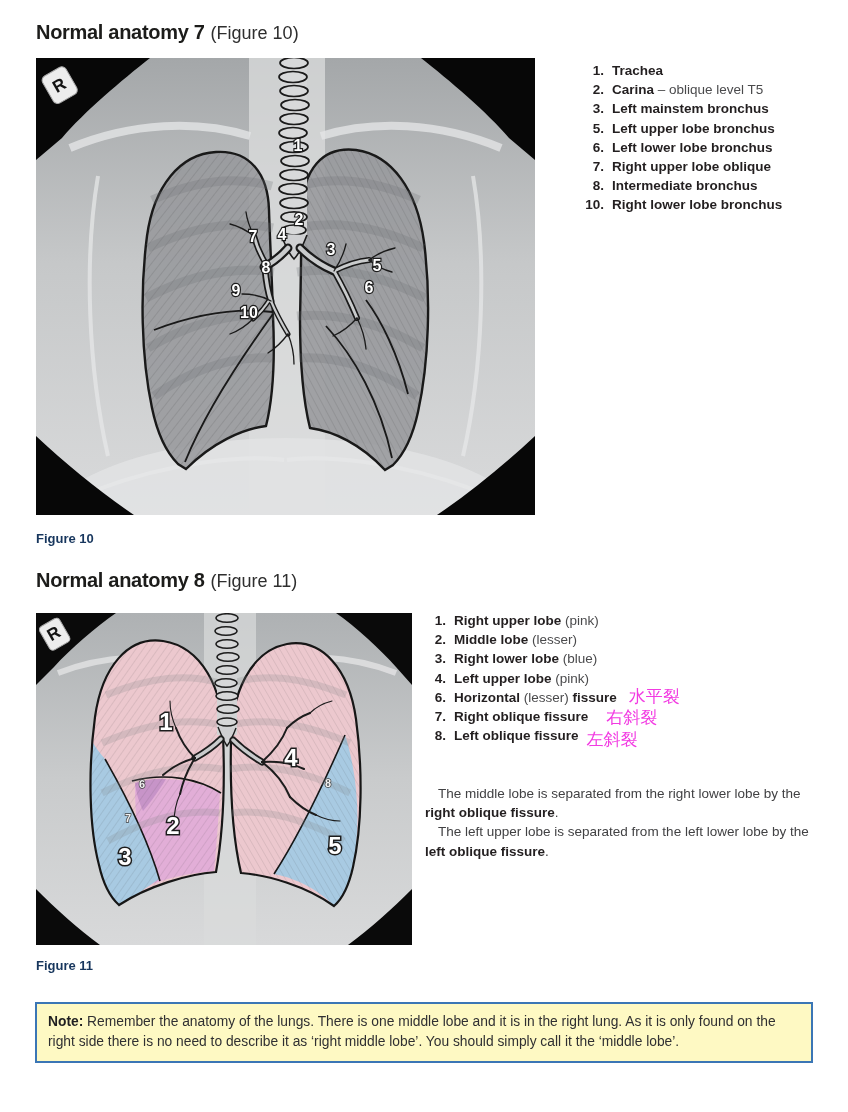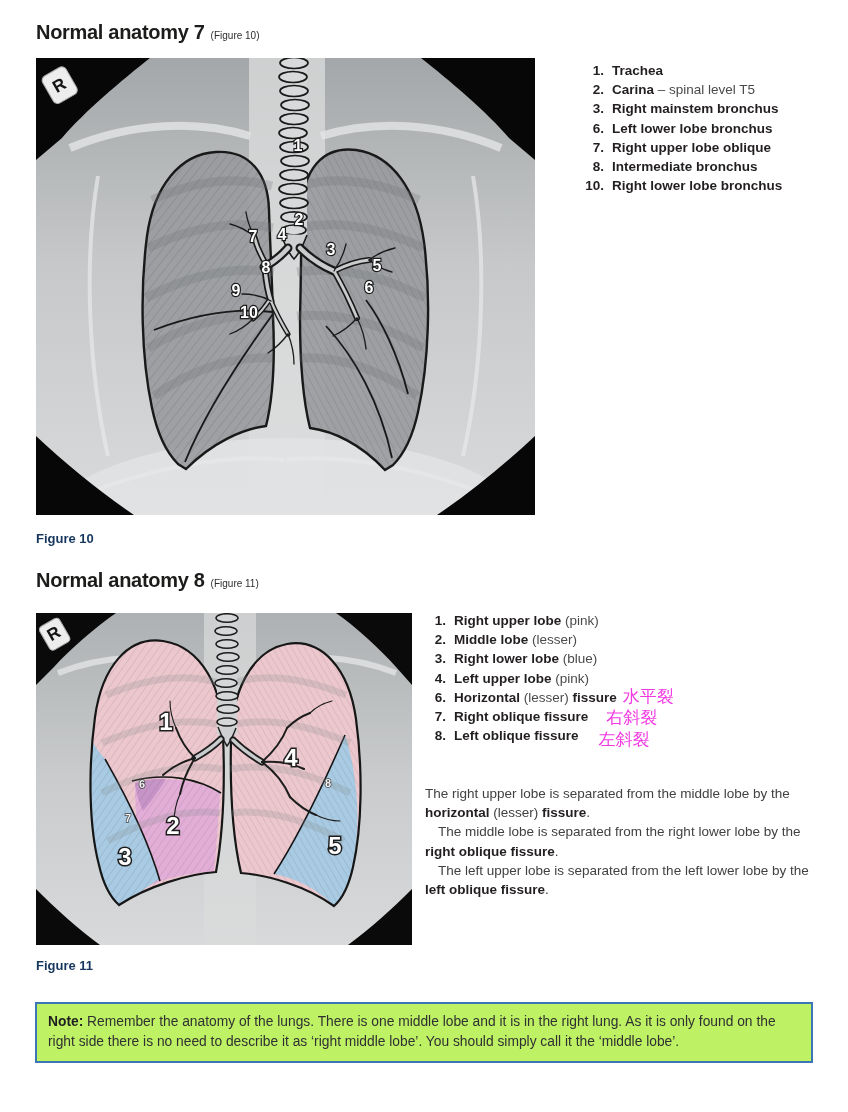--- a/index.html
+++ b/index.html
@@ -2,51 +2,51 @@
 <html><head>
 <meta charset="utf-8">
 <style>
   html,body{margin:0;padding:0;background:#ffffff;}
   .page{
     position:relative;width:848px;height:1112px;background:#ffffff;
     font-family:"Liberation Sans","DejaVu Sans",sans-serif;color:#231f20;overflow:hidden;
   }
   
   .h-title{position:absolute;left:36px;font-size:20px;font-weight:bold;color:#1c1c1a;letter-spacing:-0.3px;}
-  .h-title .ref{font-size:10px;font-weight:normal;color:#2e2e2e;letter-spacing:0;margin-left:6px;}
+  .h-title .ref{font-size:18px;font-weight:normal;color:#2e2e2e;letter-spacing:0;margin-left:6px;}
   #h1{top:21px;} #h2{top:569px;}
   
   .fig-cap{position:absolute;left:36px;font-size:13px;font-weight:bold;color:#17365d;}
   #cap10{top:531px;} #cap11{top:958px;}
   
   .fig{position:absolute;display:block;}
   #fig10{left:36px;top:58px;}
   #fig11{left:36px;top:613px;}
   
   .numlist{position:absolute;font-size:13.5px;line-height:19.2px;}
   #list10{left:578px;top:61px;width:258px;}
   #list11{left:428px;top:611px;width:410px;}
   .li{white-space:nowrap;}
   .li .num{display:inline-block;text-align:right;font-weight:bold;margin-right:8px;}
   #list10 .num{width:26px;}
   #list11 .num{width:18px;}
   .li b{font-weight:bold;color:#231f20;}
   .li .reg{font-weight:normal;color:#4a4a4c;}
-  .zh{font-size:17px;color:#f23ae2;margin-left:6px;line-height:1;}
+  .zh{font-size:17px;color:#f23ae2;margin-left:12px;line-height:1;}
   .zh7{margin-left:18px;position:relative;top:2px;}
-  .zh8{margin-left:20px;position:relative;top:5px;}
+  .zh8{margin-left:8px;position:relative;top:5px;}
   
   .paras{position:absolute;left:425px;top:784px;width:396px;font-size:13.5px;line-height:19.2px;color:#414143;}
   .paras p{margin:0;}
   .paras p.ind{text-indent:13px;}
   .paras b{color:#231f20;}
   
   .note{
     position:absolute;left:35px;top:1002px;width:752px;
-    border:2px solid #3b76b5;background:#bef264;
+    border:2px solid #3b76b5;background:#fef9c3;
     padding:8px 11px 10px 11px;font-size:13.8px;line-height:19.5px;color:#303032;
   }
   .note b{color:#1f1f21;}
   
   .mk{font-family:"Liberation Sans","DejaVu Sans",sans-serif;font-weight:bold;fill:#ffffff;
       stroke:#1d1d1d;paint-order:stroke;text-anchor:middle;}
   .mk10{font-size:16px;stroke-width:2.4px;}
   .mkbig{font-size:24px;stroke-width:3px;}
   .mksm{font-size:11px;stroke-width:1.4px;fill:#f2f2f2;stroke:#3c3c3c;}
   .rtag{font-size:17px;font-weight:bold;fill:#141414;text-anchor:middle;font-family:"Liberation Sans",sans-serif;}
@@ -194,22 +194,23 @@
       <text class="mk mk10" x="230" y="215">8</text>
       <text class="mk mk10" x="341" y="213">5</text>
       <text class="mk mk10" x="200" y="238">9</text>
       <text class="mk mk10" x="333" y="235">6</text>
       <text class="mk mk10" x="213" y="260">10</text>
     </g>
   </svg>
 
   <div class="numlist" id="list10">
     <div class="li"><span class="num">1.</span><b>Trachea</b><span class="reg"></span></div>
-    <div class="li"><span class="num">2.</span><b>Carina</b><span class="reg"> – spinal level T5</span></div>
-    <div class="li"><span class="num">3.</span><b>Right mainstem bronchus</b><span class="reg"></span></div>
+    <div class="li"><span class="num">2.</span><b>Carina</b><span class="reg"> – oblique level T5</span></div>
+    <div class="li"><span class="num">3.</span><b>Left mainstem bronchus</b><span class="reg"></span></div>
+    <div class="li"><span class="num">5.</span><b>Left upper lobe bronchus</b><span class="reg"></span></div>
     <div class="li"><span class="num">6.</span><b>Left lower lobe bronchus</b><span class="reg"></span></div>
     <div class="li"><span class="num">7.</span><b>Right upper lobe oblique</b><span class="reg"></span></div>
     <div class="li"><span class="num">8.</span><b>Intermediate bronchus</b><span class="reg"></span></div>
     <div class="li"><span class="num">10.</span><b>Right lower lobe bronchus</b><span class="reg"></span></div>
   </div>
 
   <div class="fig-cap" id="cap10">Figure 10</div>
 
   <div class="h-title" id="h2">
     <span>Normal anatomy 8</span><span class="ref">(Figure 11)</span>
@@ -334,21 +335,20 @@
     <div class="li"><span class="num">1.</span><b>Right upper lobe</b><span class="reg"> (pink)</span><b></b></div>
     <div class="li"><span class="num">2.</span><b>Middle lobe</b><span class="reg"> (lesser)</span><b></b></div>
     <div class="li"><span class="num">3.</span><b>Right lower lobe</b><span class="reg"> (blue)</span><b></b></div>
     <div class="li"><span class="num">4.</span><b>Left upper lobe</b><span class="reg"> (pink)</span><b></b></div>
     <div class="li"><span class="num">6.</span><b>Horizontal</b><span class="reg"> (lesser) </span><b>fissure</b><span class="zh">水平裂</span></div>
     <div class="li"><span class="num">7.</span><b>Right oblique fissure</b><span class="reg"></span><b></b><span class="zh zh7">右斜裂</span></div>
     <div class="li"><span class="num">8.</span><b>Left oblique fissure</b><span class="reg"></span><b></b><span class="zh zh8">左斜裂</span></div>
   </div>
 
   <div class="paras">
-    <p><span>The right upper lobe is separated from the middle lobe by the </span><b>horizontal</b><span> (lesser) </span><b>fissure</b><span>.</span></p>
     <p class="ind"><span>The middle lobe is separated from the right lower lobe by the </span><b>right oblique fissure</b><span>.</span></p>
     <p class="ind"><span>The left upper lobe is separated from the left lower lobe by the </span><b>left oblique fissure</b><span>.</span></p>
   </div>
 
   <div class="fig-cap" id="cap11">Figure 11</div>
 
   <div class="note">
     <b>Note:</b><span> Remember the anatomy of the lungs. There is one middle lobe and it is in the right lung. As it is only found on the right side there is no need to describe it as ‘right middle lobe’. You should simply call it the ‘middle lobe’.</span>
   </div>
 

